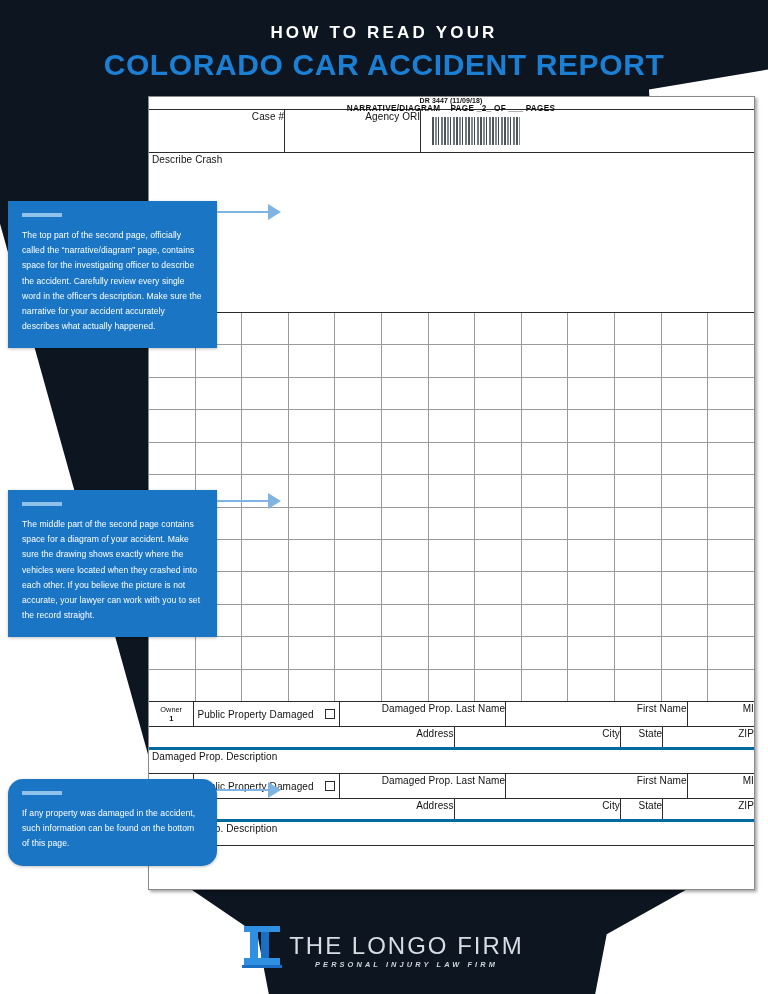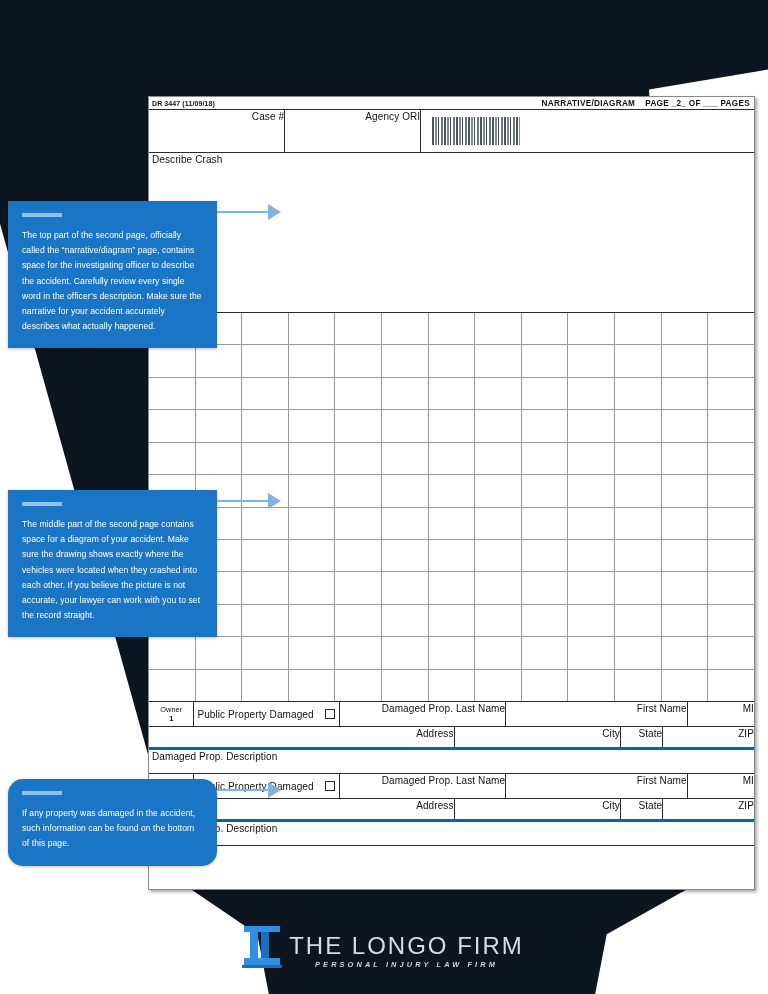--- a/index.html
+++ b/index.html
@@ -56,21 +56,21 @@
     padding:2px 0 0 3px;
     display:block;white-space:nowrap;
     letter-spacing:.1px;
     text-align:right;
   }
 
   
   .hdr-strip{
     height:13px;border-bottom:1px solid #2b2b2b;
     display:flex;align-items:center;justify-content:space-between;
-    padding:0 4px 0 3px;box-sizing:border-box;
+    padding:0 4px 0 3px;box-sizing:border-box;flex-direction:column;
   }
   .hdr-left{font-size:7px;font-weight:bold;letter-spacing:.1px;}
   .hdr-right{font-size:8.2px;font-weight:bold;letter-spacing:.3px;}
   .hdr-right .nd{margin-right:10px;}
   .hdr-right .pg{font-weight:bold;}
 
   
   .case-row{height:43px;border-bottom:1px solid #2b2b2b;}
   .case-row .fcell{border-right:1px solid #2b2b2b;height:100%;}
   .case-row .fcell:last-child{border-right:none;}
@@ -191,20 +191,24 @@
     text-align:center;font-weight:bold;font-style:italic;
   }
 </style>
 </head>
 <body>
 
 <div id="stage">
 
   <div class="dark-shape"></div>
 
+  <div class="headline">
+    <div class="kicker">HOW TO READ YOUR</div>
+    <div class="title">COLORADO CAR ACCIDENT REPORT</div>
+  </div>
 
   <div class="form-page">
 
     <div class="hdr-strip">
       <span class="hdr-left">DR 3447 (11/09/18)</span>
       <span class="hdr-right">
         <span class="nd">NARRATIVE/DIAGRAM</span><span class="pg">PAGE _2_ OF ___ PAGES</span>
       </span>
     </div>
 

